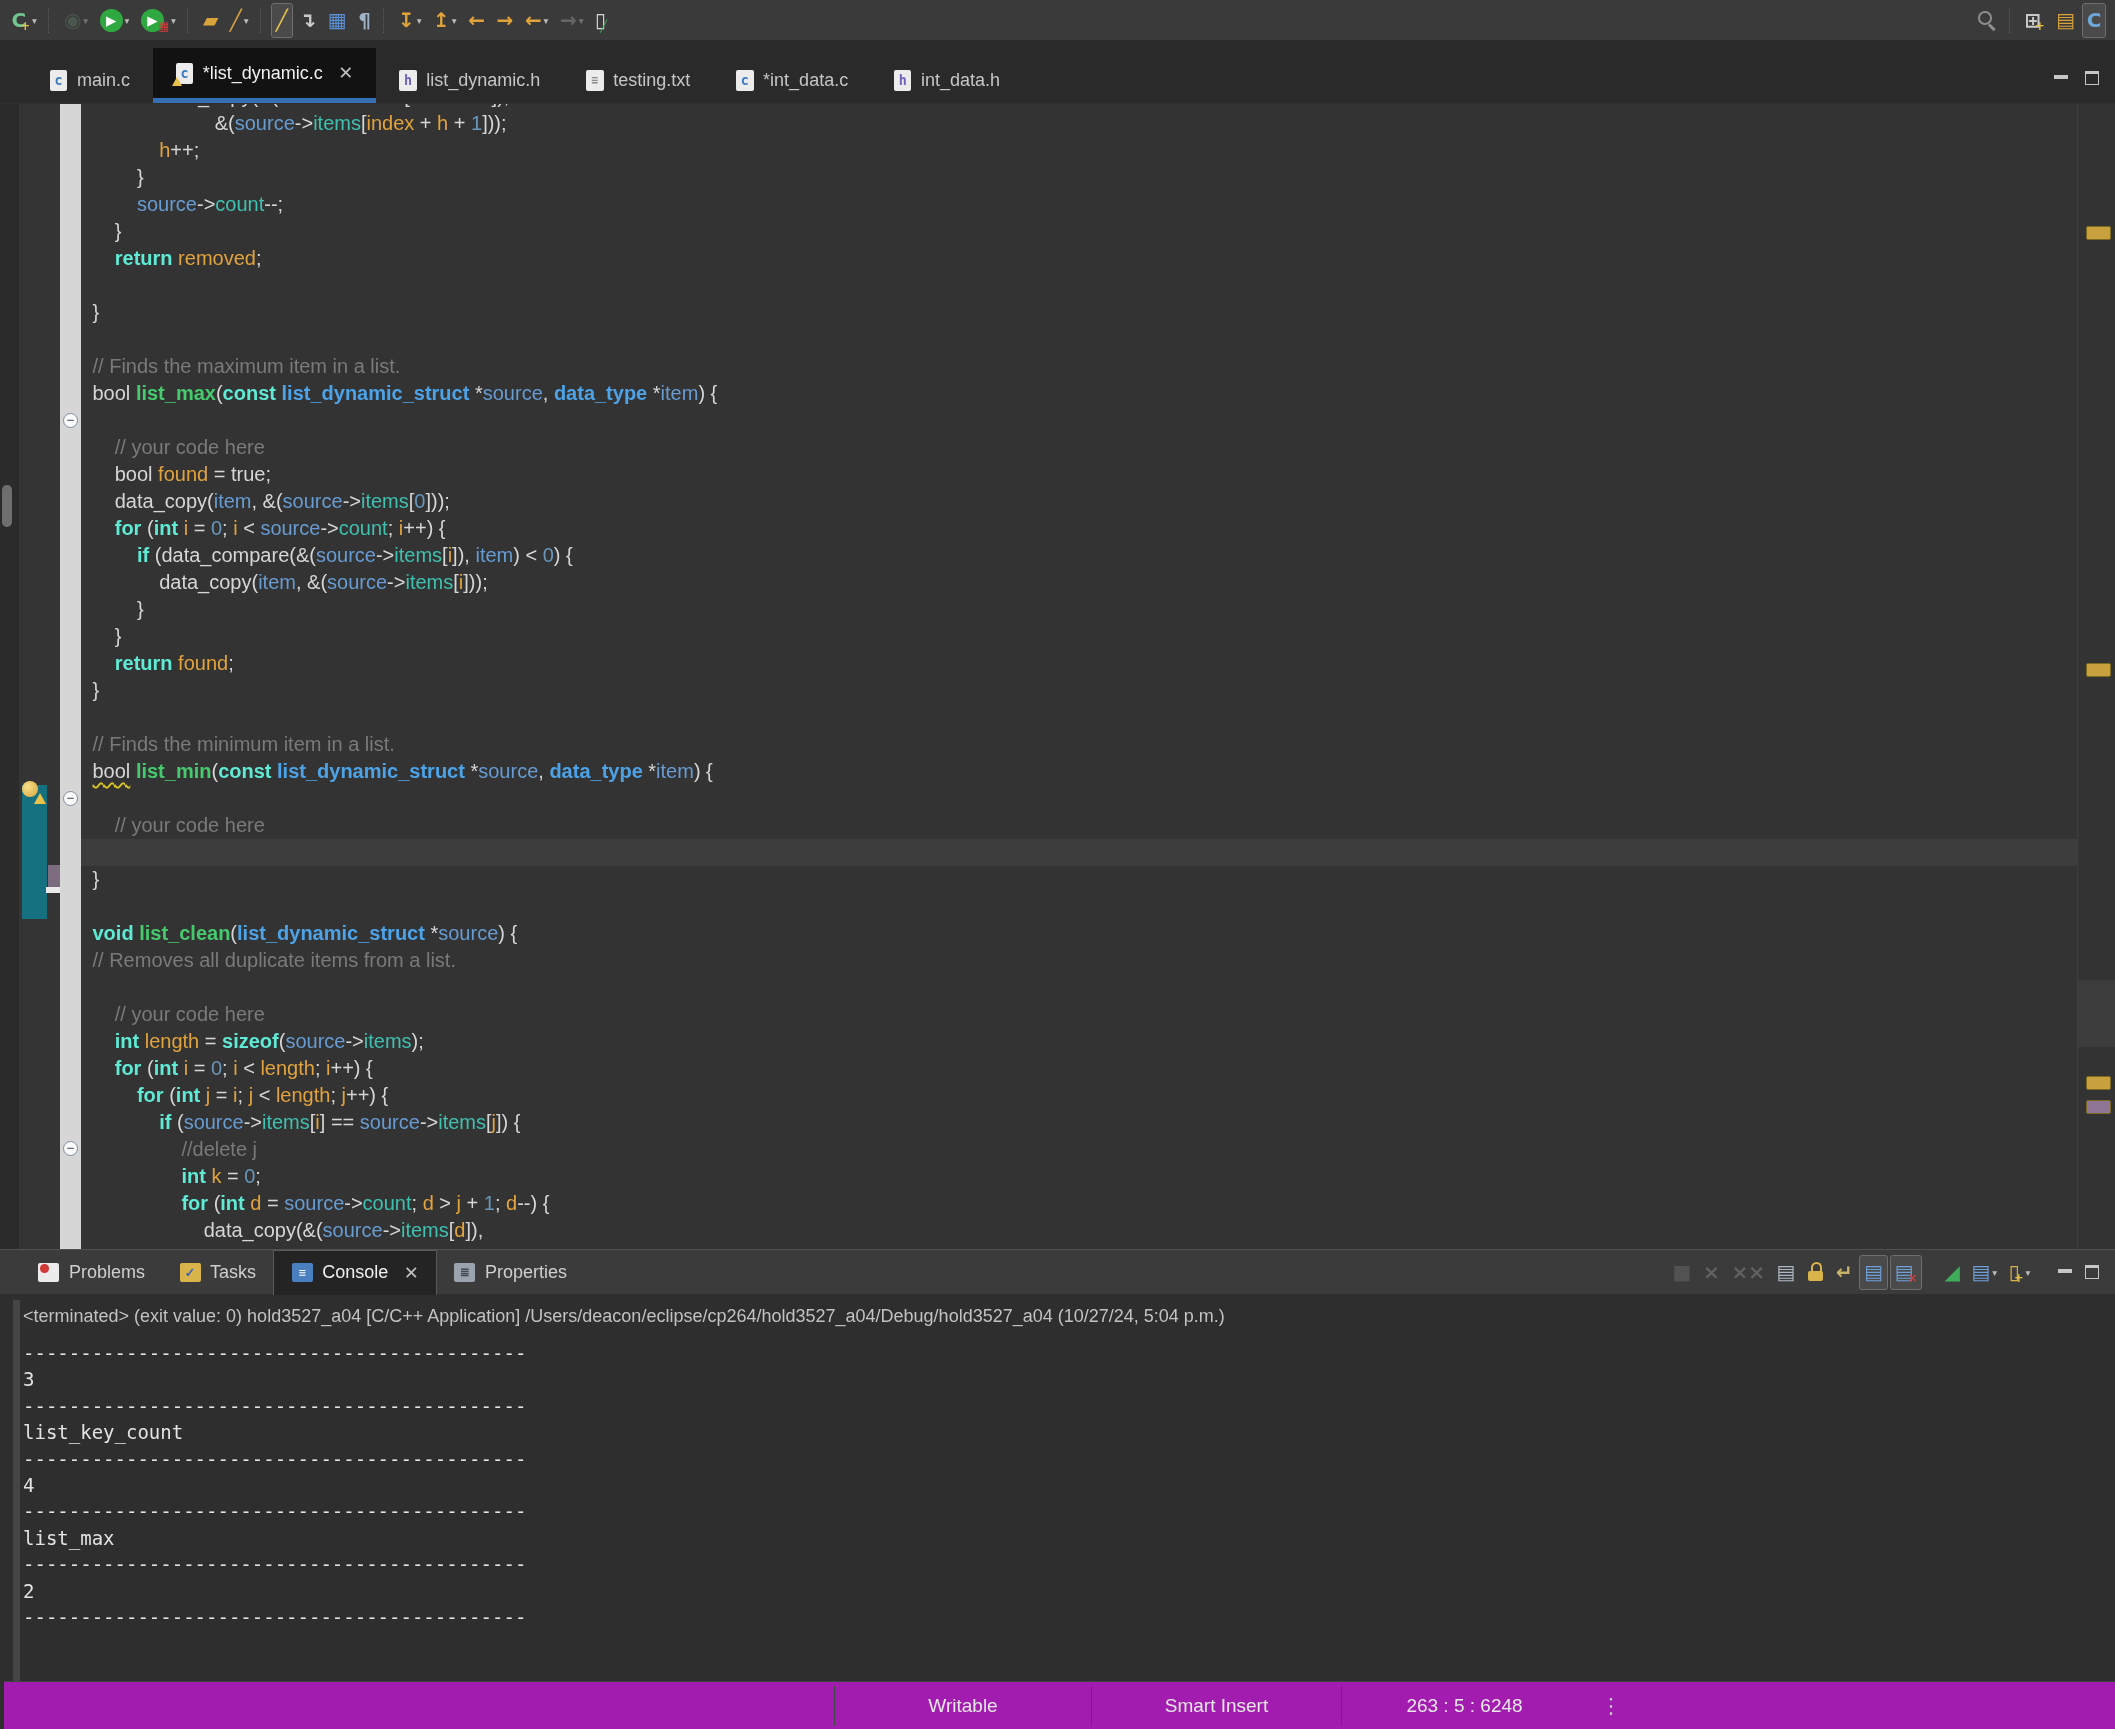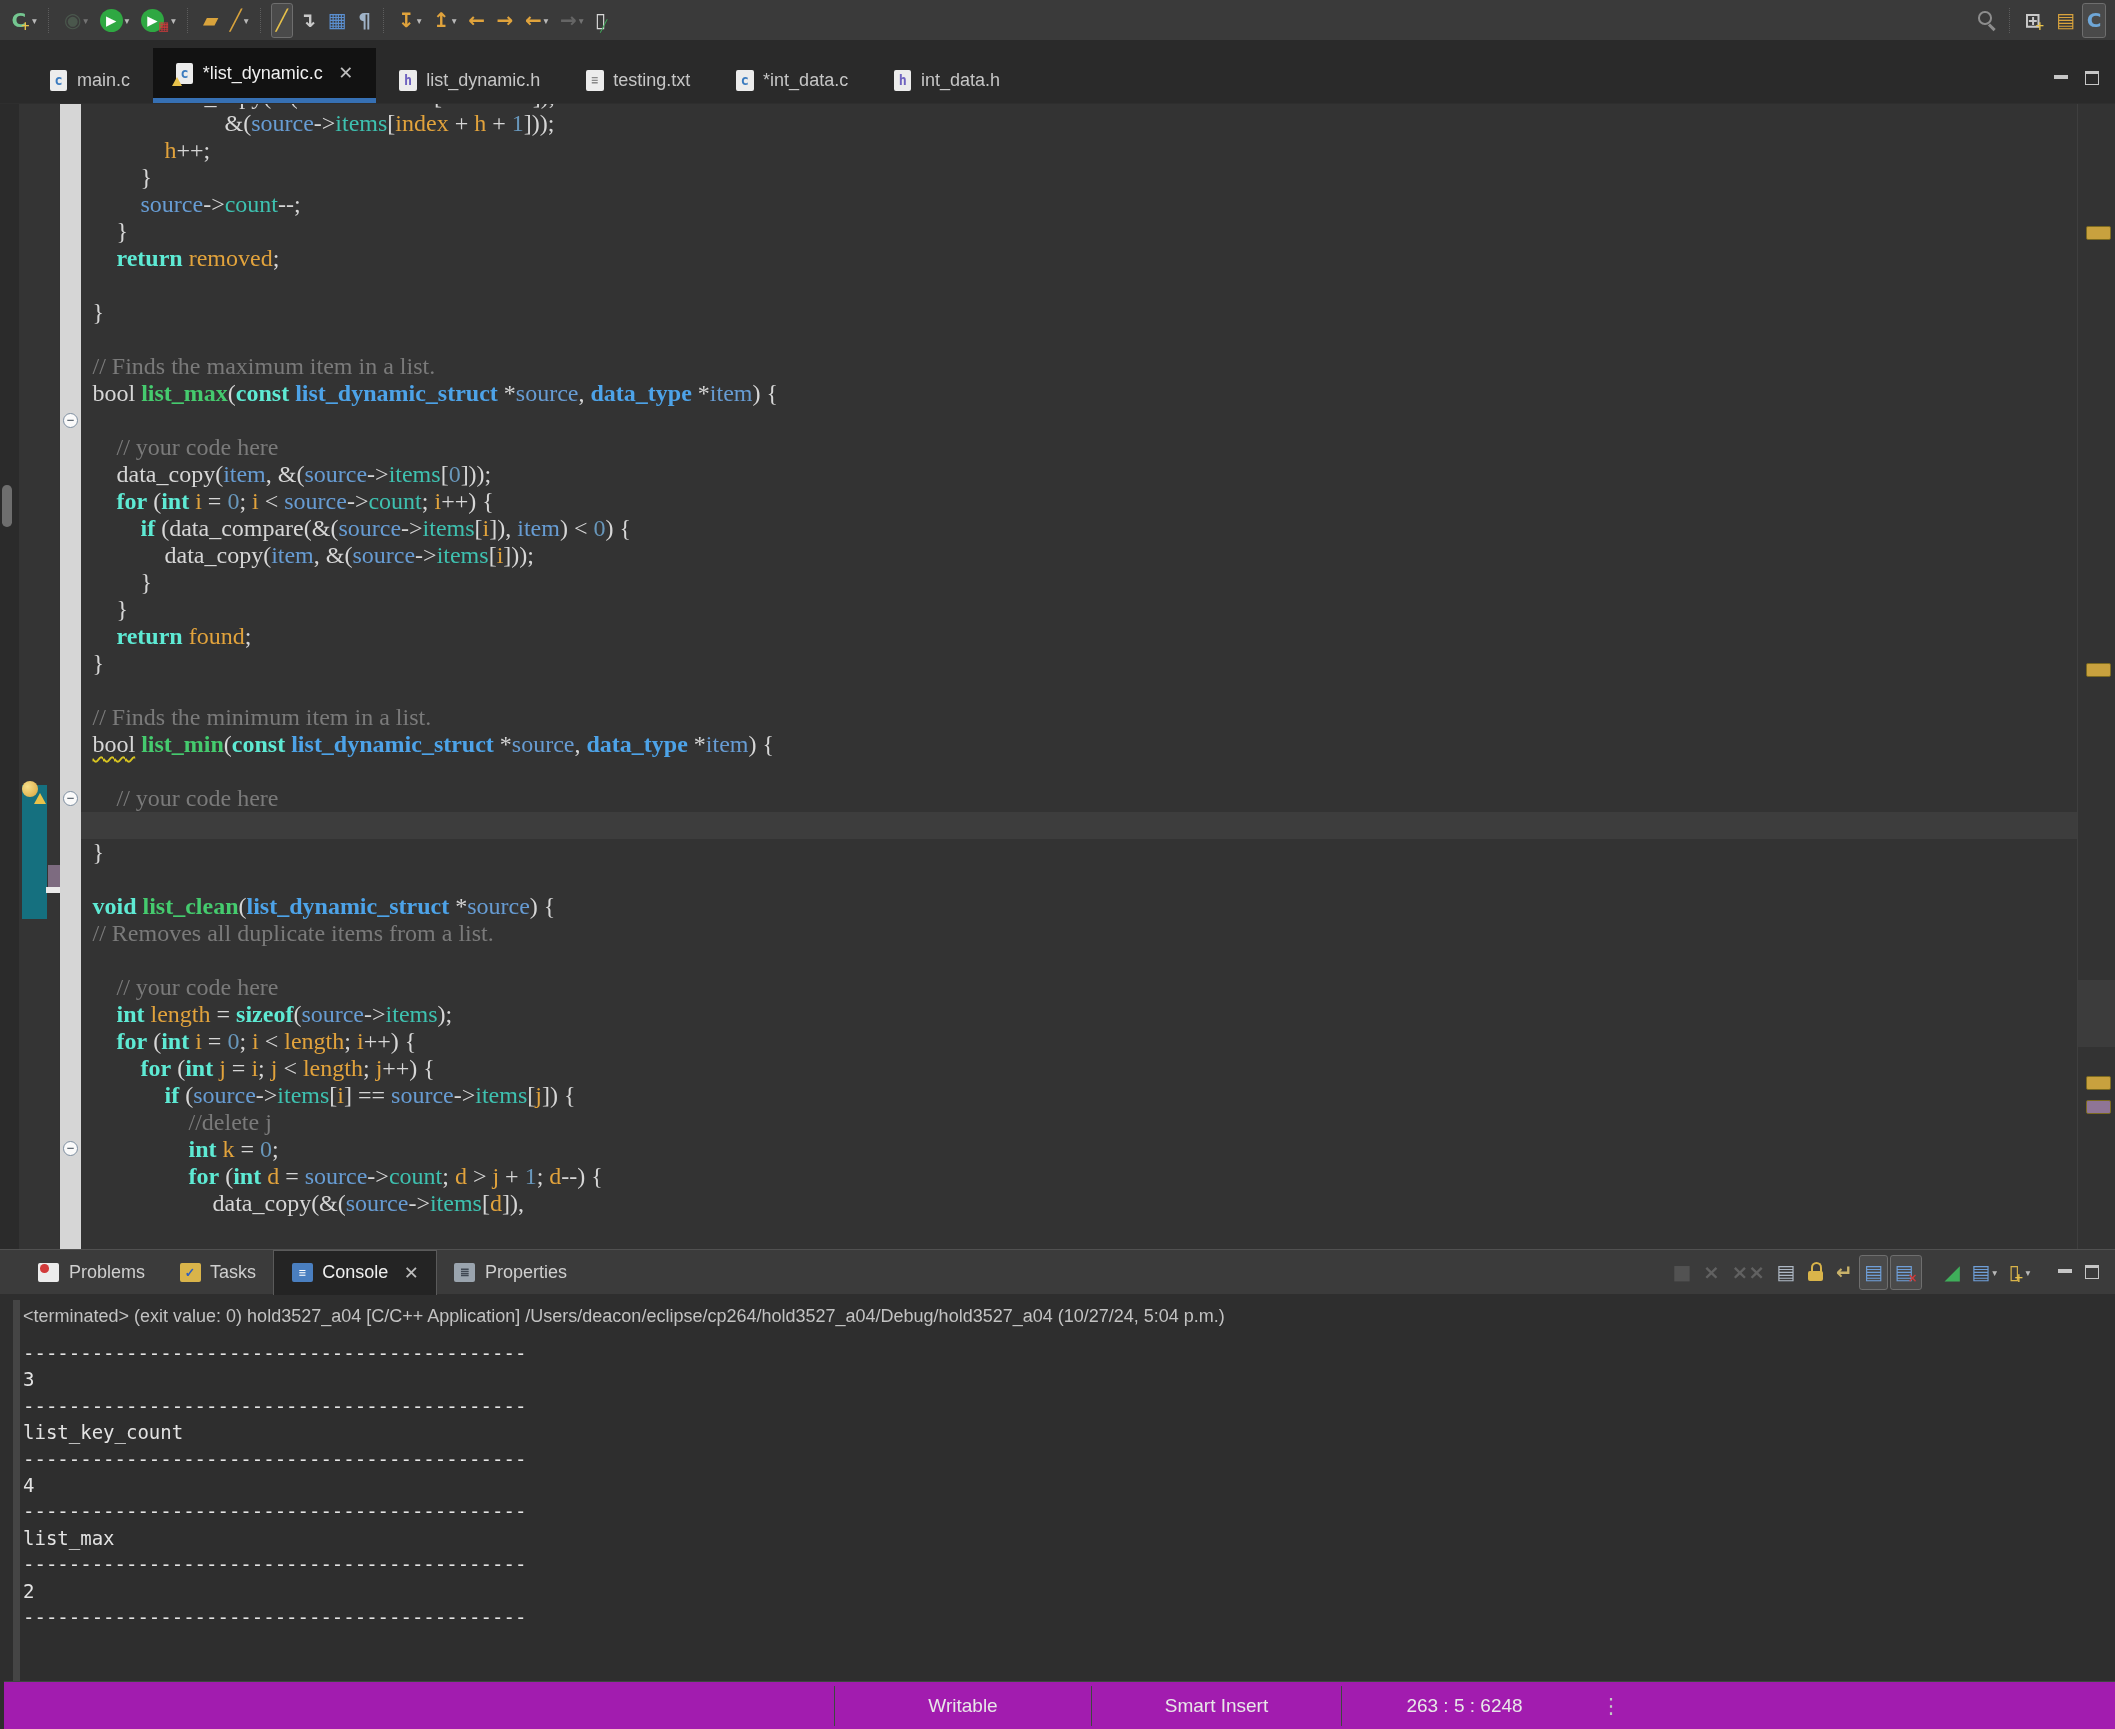--- a/index.html
+++ b/index.html
@@ -52,21 +52,21 @@
   #caret-box{position:absolute;left:29px;top:761px;width:23px;height:27px;background:#7d6b80;}
   #caret-dash{position:absolute;left:27px;top:783px;width:23px;height:5.8px;background:#eaeaea;}
   #warn-icon{position:absolute;left:1.9px;top:675px;width:25px;height:25px;}
   #warn-icon::before{content:"";position:absolute;left:1px;top:1.9px;width:16.3px;height:16.3px;border-radius:50%;background:radial-gradient(circle at 35% 35%,#f6e08a,#d9a33c);}
   #warn-icon::after{content:"";position:absolute;right:0;bottom:0;width:0;height:0;border-left:6.7px solid transparent;border-right:6.7px solid transparent;border-bottom:11.5px solid #e8c24a;}
   #fold-col{position:absolute;left:60px;top:0;width:21px;height:1145px;background:#d6d6d6;}
   .fold{position:absolute;left:2.9px;width:13.4px;height:13.4px;border-radius:50%;background:#fafafa;border:1px solid #7d8ea0;
         color:#44505c;font-size:12.5px;line-height:12.5px;text-align:center;font-family:"DejaVu Sans Mono",monospace;}
   #code-area{position:absolute;left:81px;top:0;width:1996px;height:1145px;background:#333333;overflow:hidden;}
   #code-lines{margin-top:-21px;padding-left:11.5px;}
-  .code-line{height:27px;white-space:pre;font-family:Liberation Serif, serif;font-size:24px;line-height:27px;color:#d6d6d6;}
+  .code-line{height:27px;white-space:pre;font-family:Liberation Sans, sans-serif;font-size:20px;line-height:27px;color:#d6d6d6;}
   .code-line.cur{background:#3d3d3d;margin-left:-11.5px;padding-left:11.5px;}
   .sw{color:#d6d6d6;} .sc{color:#7a7a7a;}
   .sk{color:#5eead4;font-weight:bold;}
   .st{color:#4da3e8;font-weight:bold;}
   .sf{color:#45cb6e;font-weight:bold;}
   .sp{color:#679cd3;} .sm{color:#3ec1b0;} .sv{color:#e2a33c;} .sn{color:#6897bb;}
   .su{color:#d6d6d6;text-decoration:underline wavy #d9c520 1.9px;text-underline-offset:3.8px;}
   #overview{position:absolute;left:2077px;top:0;width:38px;height:1145px;background:#333333;border-left:1px solid #3f3f3f;}
   #ov-thumb{position:absolute;left:0;top:876px;width:38px;height:67px;background:#3c3c3c;}
   .ov-mark{position:absolute;left:7.7px;width:23px;height:11.5px;border-radius:1.9px;border:1px solid #7c6a20;}
@@ -244,20 +244,21 @@
         <div class="code-line"><span class="sw">        </span><span class="sp">source</span><span class="sw">-&gt;</span><span class="sm">count</span><span class="sw">--;</span></div>
         <div class="code-line"><span class="sw">    }</span></div>
         <div class="code-line"><span class="sw">    </span><span class="sk">return</span><span class="sw"> </span><span class="sv">removed</span><span class="sw">;</span></div>
         <div class="code-line"></div>
         <div class="code-line"><span class="sw">}</span></div>
         <div class="code-line"></div>
         <div class="code-line"><span class="sc">// Finds the maximum item in a list.</span></div>
         <div class="code-line"><span class="sw">bool </span><span class="sf">list_max</span><span class="sw">(</span><span class="sk">const</span><span class="sw"> </span><span class="st">list_dynamic_struct</span><span class="sw"> *</span><span class="sp">source</span><span class="sw">, </span><span class="st">data_type</span><span class="sw"> *</span><span class="sp">item</span><span class="sw">) {</span></div>
         <div class="code-line"></div>
         <div class="code-line"><span class="sw">    </span><span class="sc">// your code here</span></div>
+        <div class="code-line"><span class="sw">    bool </span><span class="sv">found</span><span class="sw"> = true;</span></div>
         <div class="code-line"><span class="sw">    data_copy(</span><span class="sp">item</span><span class="sw">, &amp;(</span><span class="sp">source</span><span class="sw">-&gt;</span><span class="sm">items</span><span class="sw">[</span><span class="sn">0</span><span class="sw">]));</span></div>
         <div class="code-line"><span class="sw">    </span><span class="sk">for</span><span class="sw"> (</span><span class="sk">int</span><span class="sw"> </span><span class="sv">i</span><span class="sw"> = </span><span class="sn">0</span><span class="sw">; </span><span class="sv">i</span><span class="sw"> &lt; </span><span class="sp">source</span><span class="sw">-&gt;</span><span class="sm">count</span><span class="sw">; </span><span class="sv">i</span><span class="sw">++) {</span></div>
         <div class="code-line"><span class="sw">        </span><span class="sk">if</span><span class="sw"> (data_compare(&amp;(</span><span class="sp">source</span><span class="sw">-&gt;</span><span class="sm">items</span><span class="sw">[</span><span class="sv">i</span><span class="sw">]), </span><span class="sp">item</span><span class="sw">) &lt; </span><span class="sn">0</span><span class="sw">) {</span></div>
         <div class="code-line"><span class="sw">            data_copy(</span><span class="sp">item</span><span class="sw">, &amp;(</span><span class="sp">source</span><span class="sw">-&gt;</span><span class="sm">items</span><span class="sw">[</span><span class="sv">i</span><span class="sw">]));</span></div>
         <div class="code-line"><span class="sw">        }</span></div>
         <div class="code-line"><span class="sw">    }</span></div>
         <div class="code-line"><span class="sw">    </span><span class="sk">return</span><span class="sw"> </span><span class="sv">found</span><span class="sw">;</span></div>
         <div class="code-line"><span class="sw">}</span></div>
         <div class="code-line"></div>
         <div class="code-line"><span class="sc">// Finds the minimum item in a list.</span></div>

